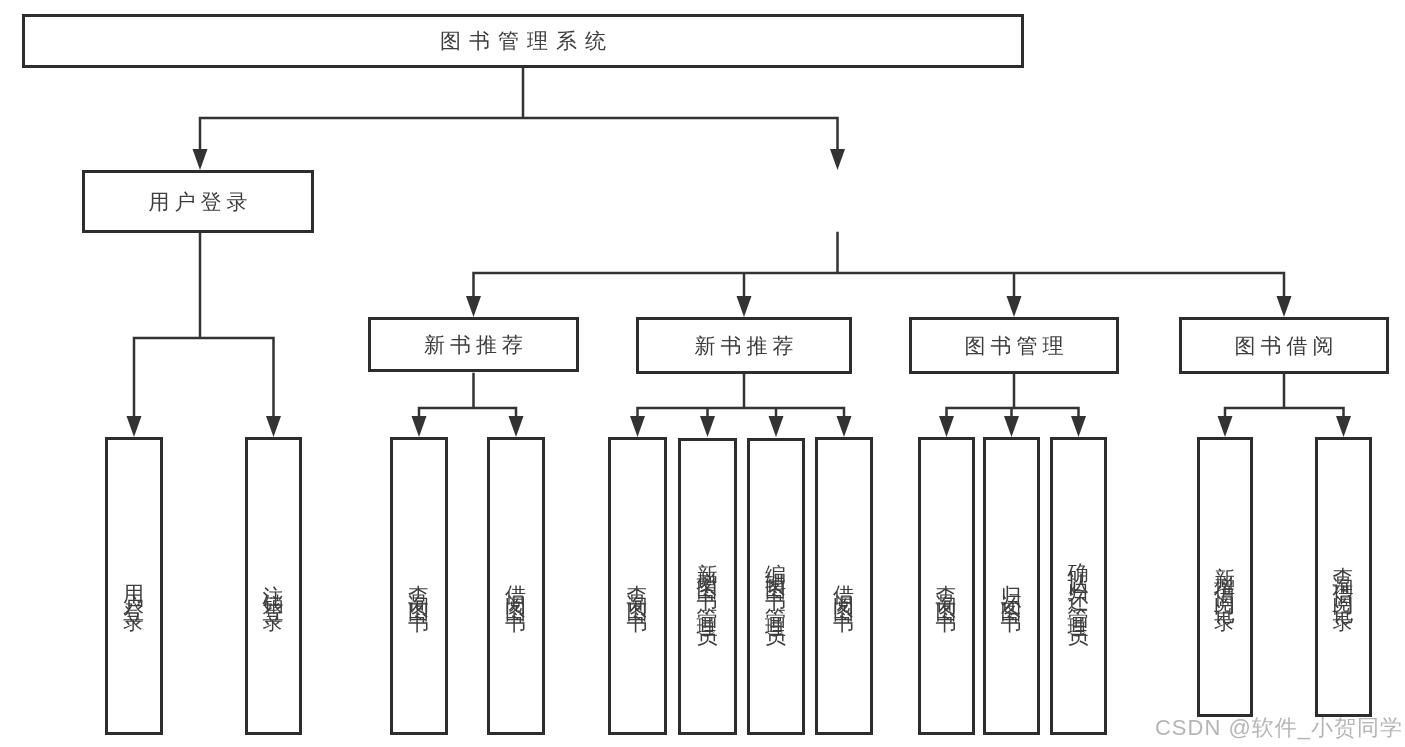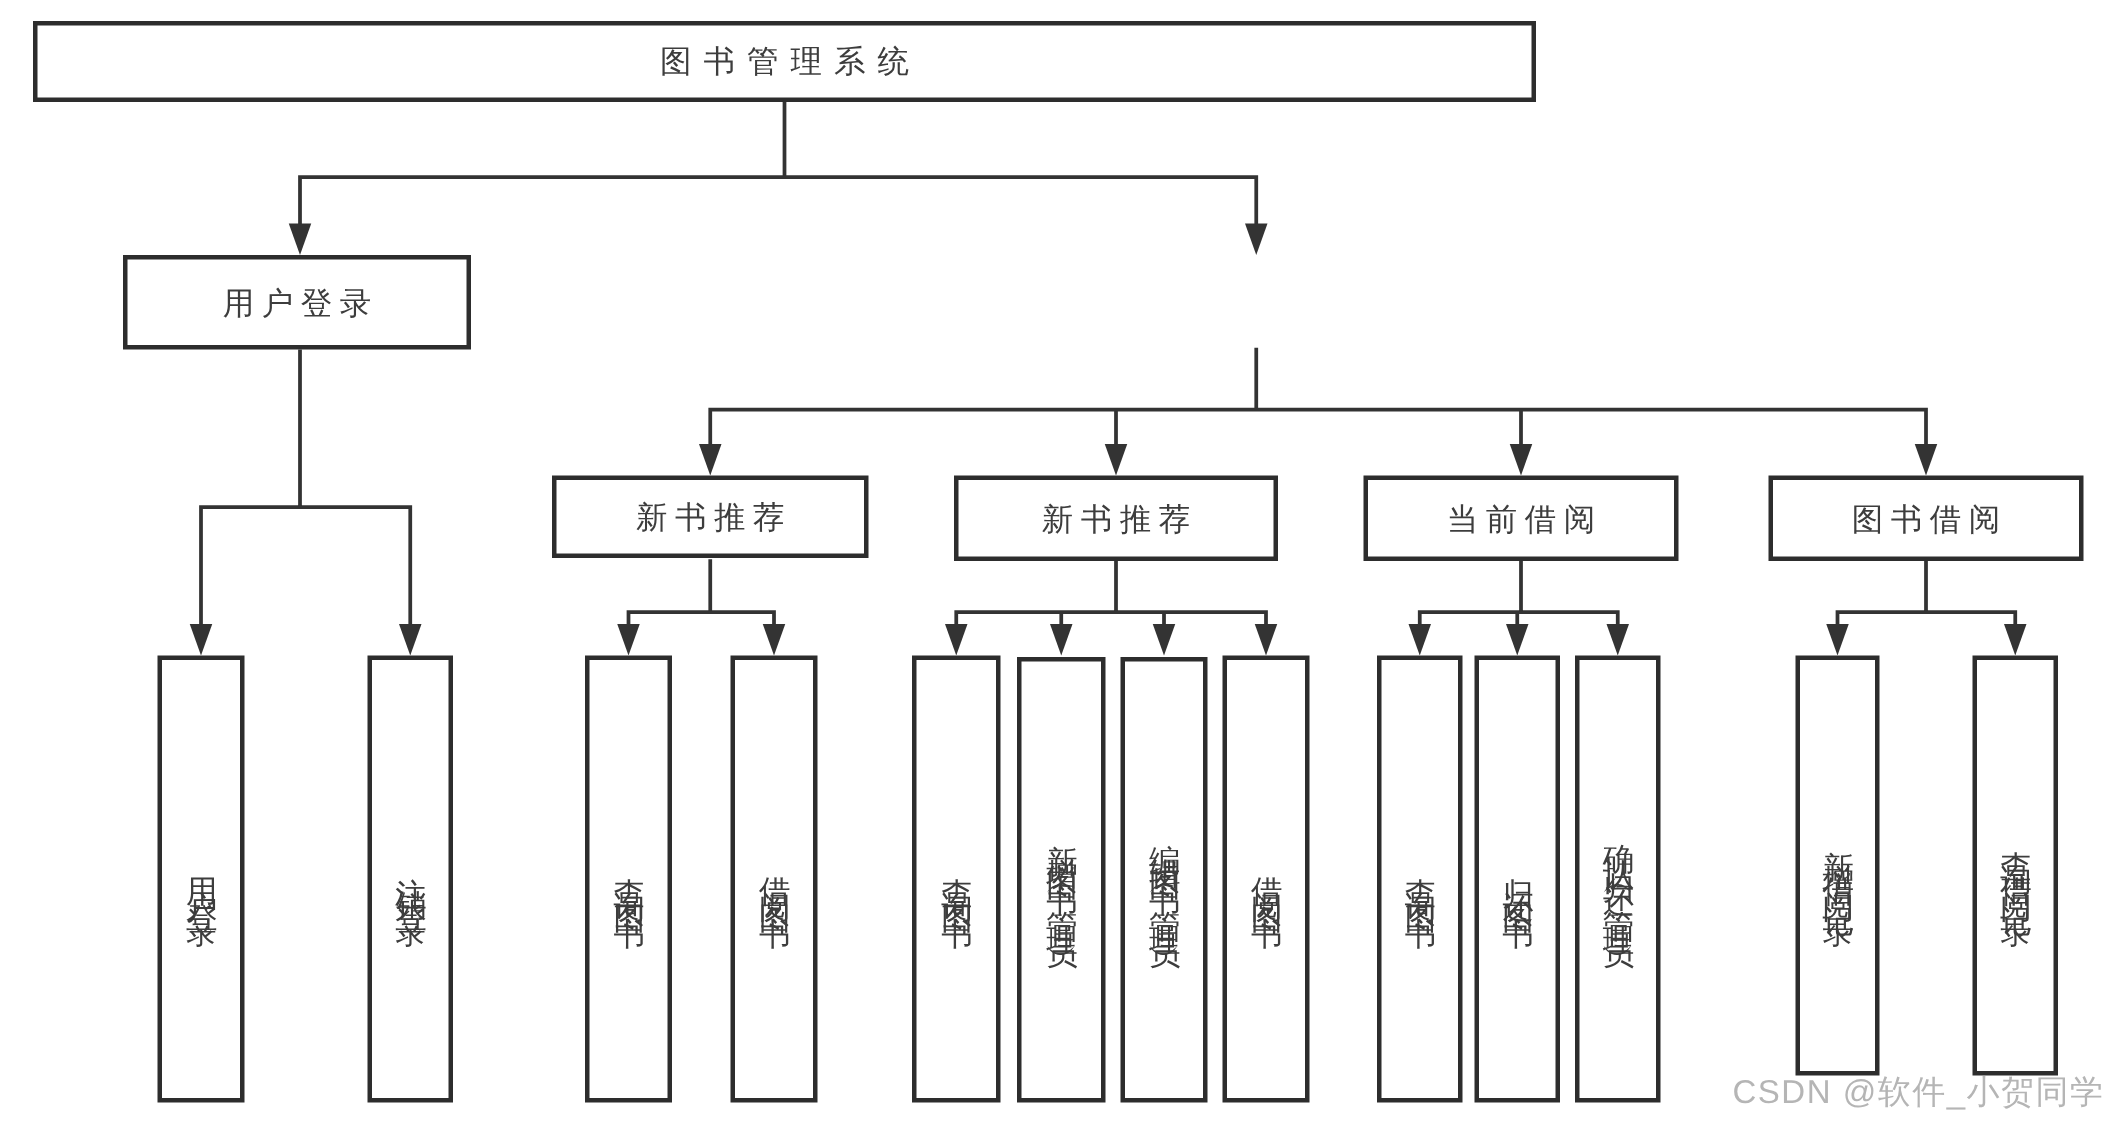--- a/index.html
+++ b/index.html
@@ -121,21 +121,21 @@
     <span class="h-label">用户登录</span>
   </div>
 
   <div class="box n-new-books">
     <span class="h-label">新书推荐</span>
   </div>
   <div class="box n-book-borrow">
     <span class="h-label">新书推荐</span>
   </div>
   <div class="box n-current-borrow">
-    <span class="h-label">当前借阅</span>
+    <span class="h-label">图书管理</span>
   </div>
   <div class="box n-borrow-records">
     <span class="h-label">图书借阅</span>
   </div>
 
   <div class="box l-user-login">
     <span class="v-label">用户登录</span>
   </div>
   <div class="box l-logout">
     <span class="v-label">注销登录</span>

